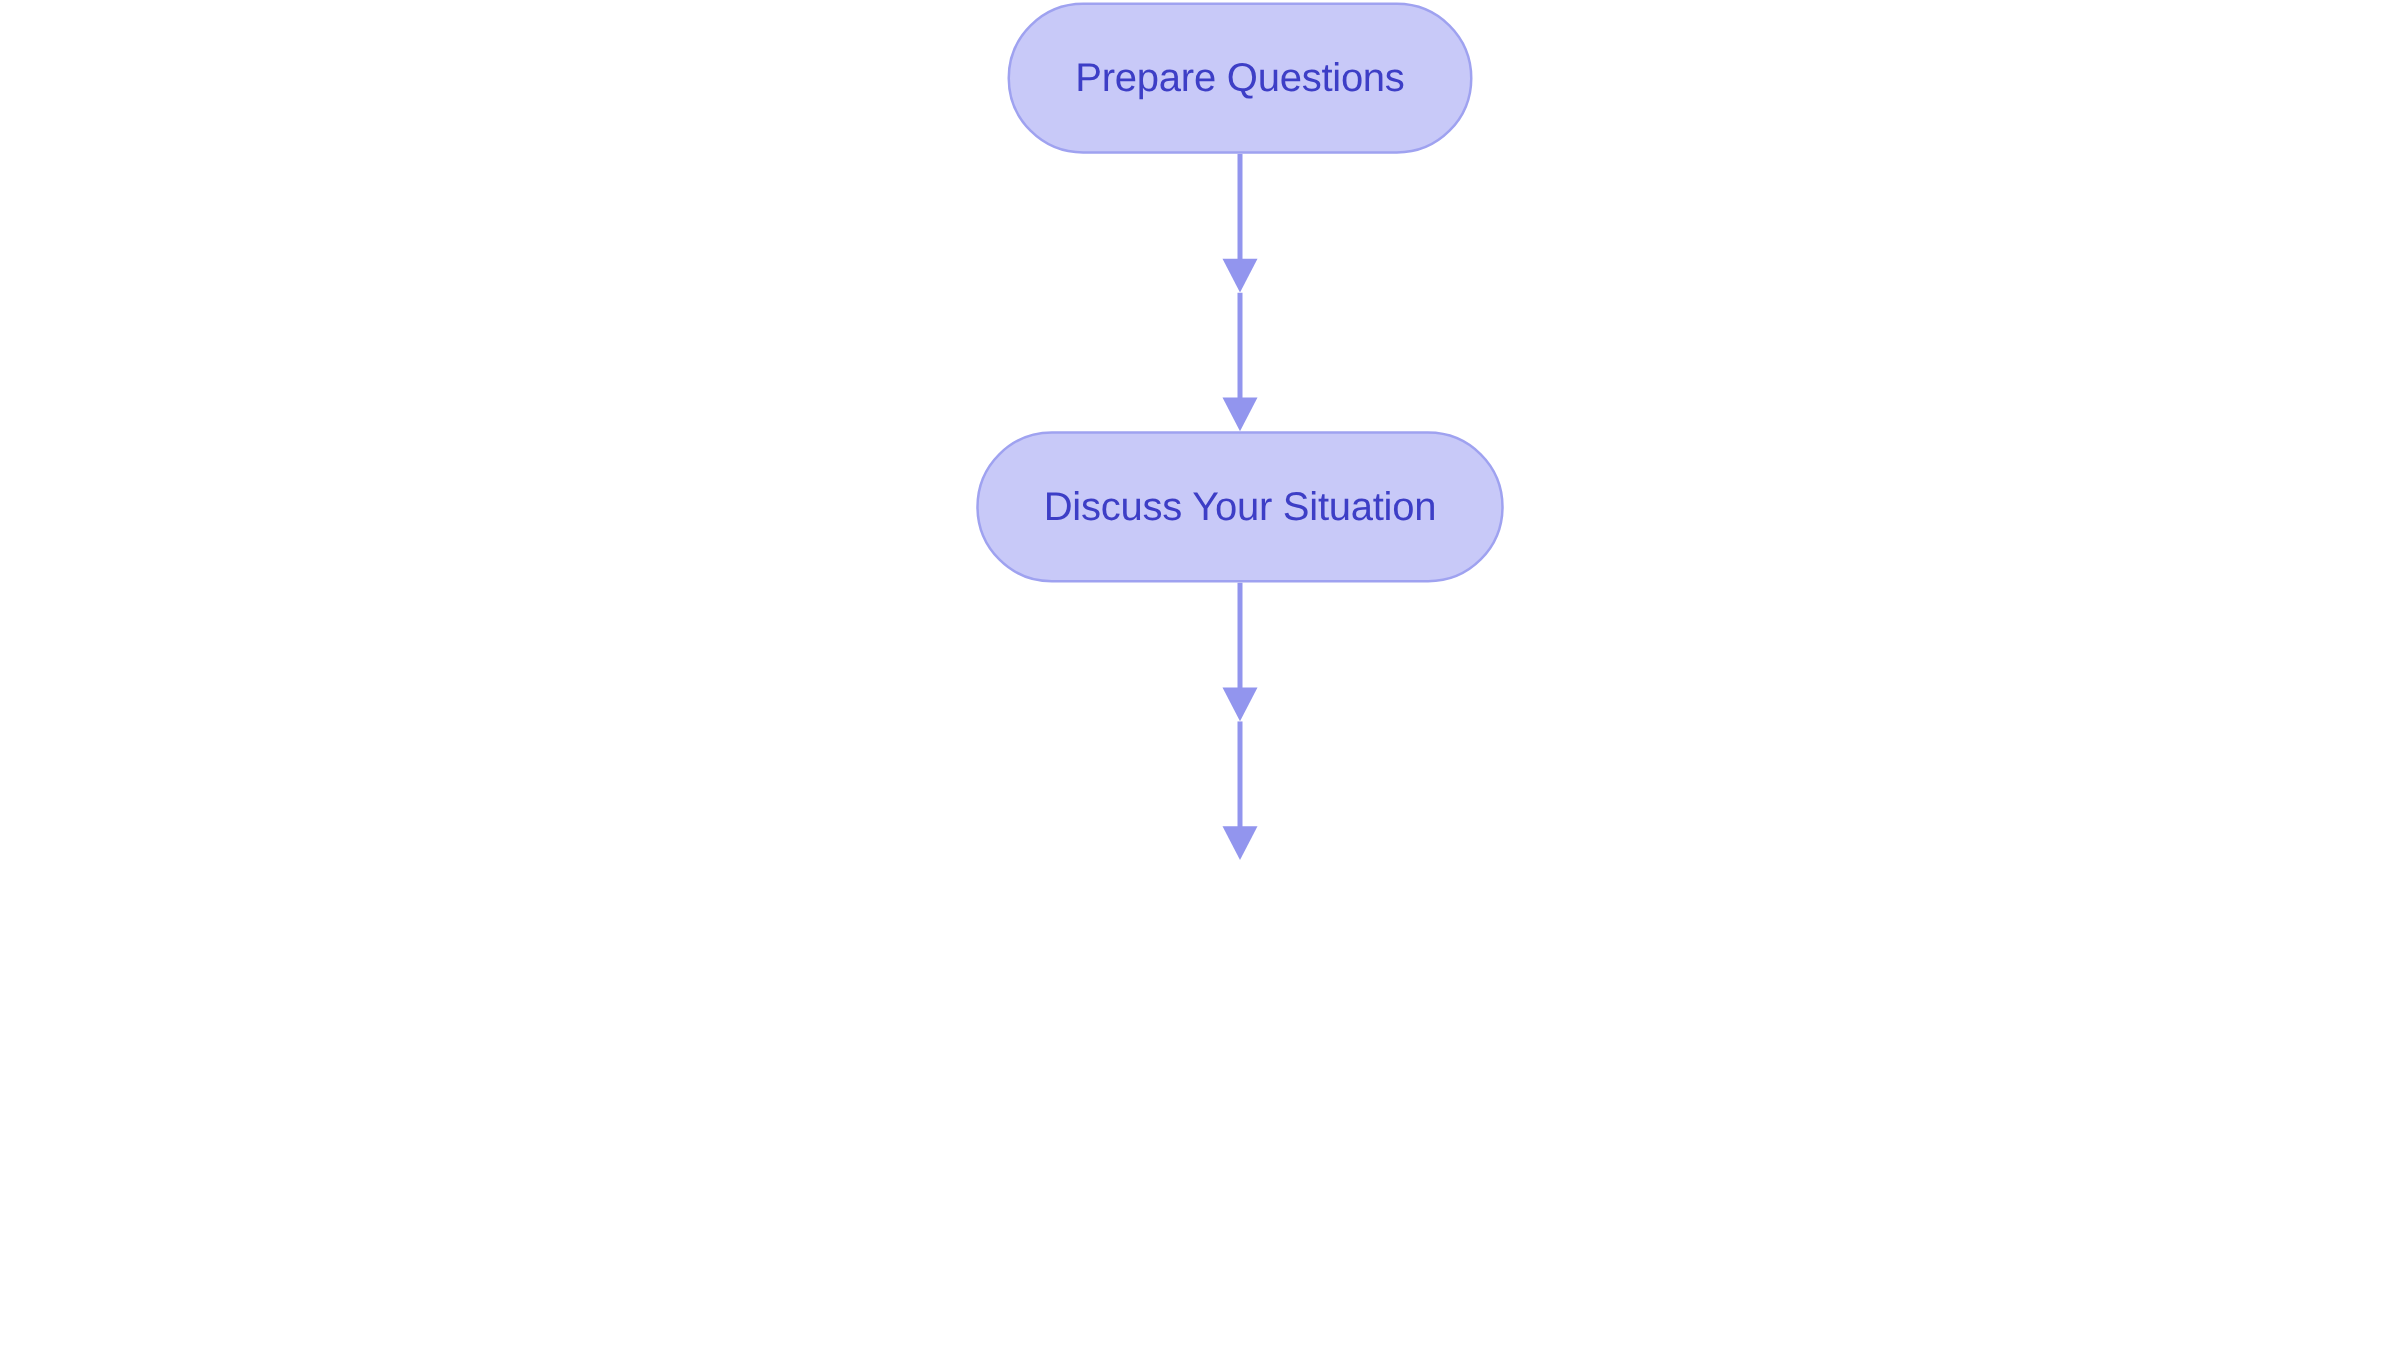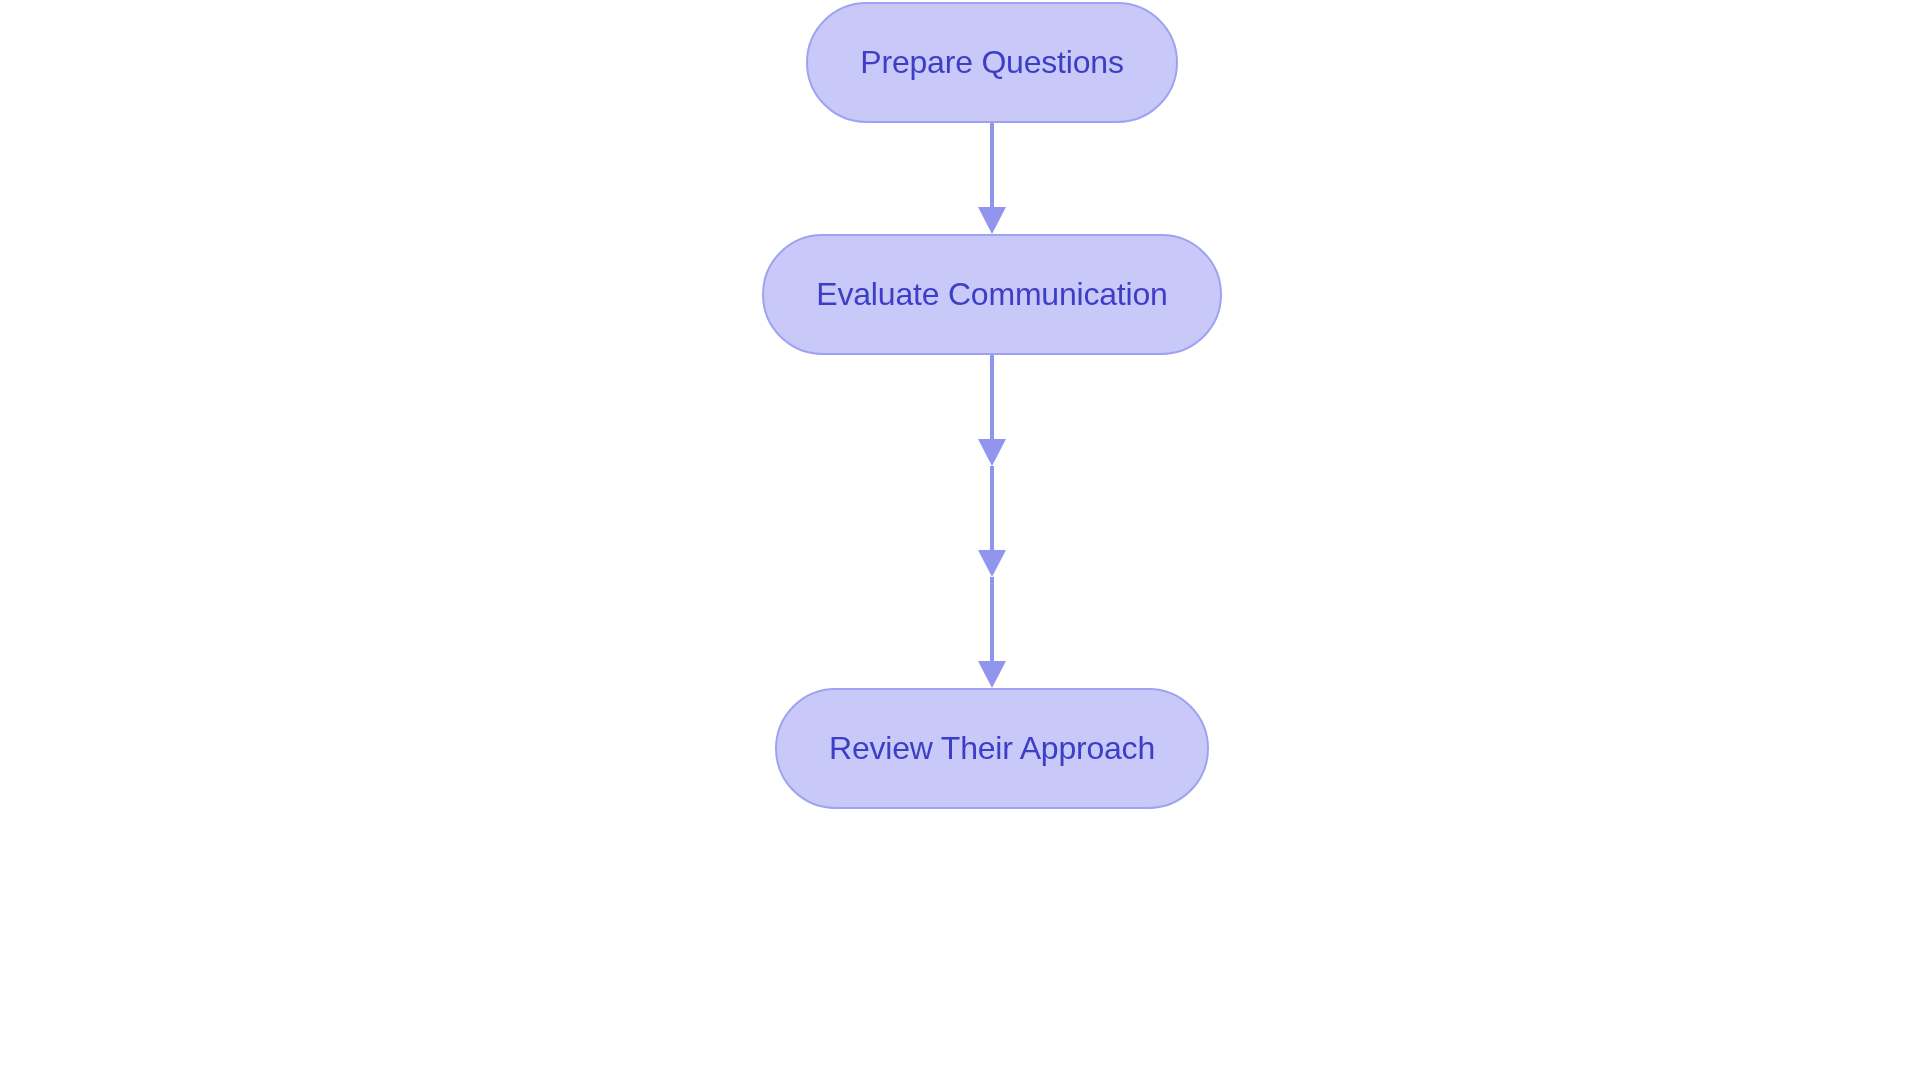--- a/index.html
+++ b/index.html
@@ -58,40 +58,39 @@
 
   <div class="node">Prepare Questions</div>
 
   <div class="arrow">
     <svg width="32" height="111" viewBox="0 0 32 111">
       <line x1="16" y1="0" x2="16" y2="86" stroke="currentColor" stroke-width="4"></line>
       <polygon points="2,84 30,84 16,111" fill="currentColor"></polygon>
     </svg>
   </div>
 
-  <div class="node">Evaluate Communication</div>
+
+  <div class="arrow">
+    <svg width="32" height="111" viewBox="0 0 32 111">
+      <line x1="16" y1="0" x2="16" y2="86" stroke="currentColor" stroke-width="4"></line>
+      <polygon points="2,84 30,84 16,111" fill="currentColor"></polygon>
+    </svg>
+  </div>
+
+  <div class="node">Discuss Your Situation</div>
 
   <div class="arrow">
     <svg width="32" height="111" viewBox="0 0 32 111">
       <line x1="16" y1="0" x2="16" y2="86" stroke="currentColor" stroke-width="4"></line>
       <polygon points="2,84 30,84 16,111" fill="currentColor"></polygon>
     </svg>
   </div>
 
 
   <div class="arrow">
     <svg width="32" height="111" viewBox="0 0 32 111">
       <line x1="16" y1="0" x2="16" y2="86" stroke="currentColor" stroke-width="4"></line>
       <polygon points="2,84 30,84 16,111" fill="currentColor"></polygon>
     </svg>
   </div>
 
 
-  <div class="arrow">
-    <svg width="32" height="111" viewBox="0 0 32 111">
-      <line x1="16" y1="0" x2="16" y2="86" stroke="currentColor" stroke-width="4"></line>
-      <polygon points="2,84 30,84 16,111" fill="currentColor"></polygon>
-    </svg>
-  </div>
-
-  <div class="node">Review Their Approach</div>
-
 </div>
 
 </body></html>

